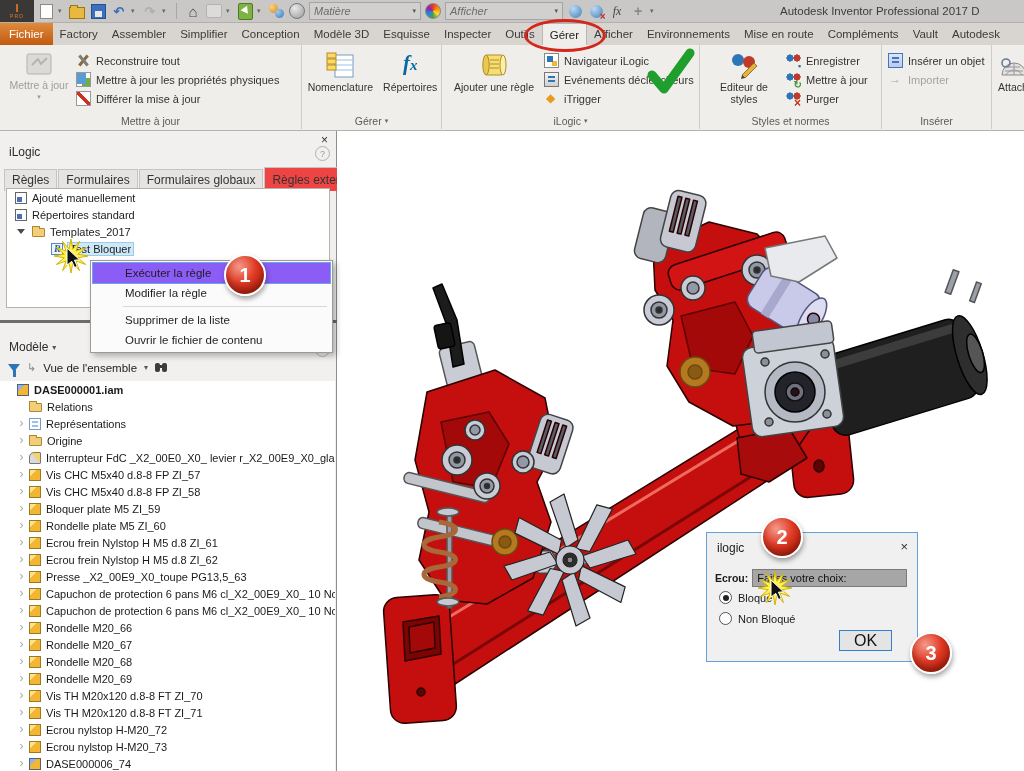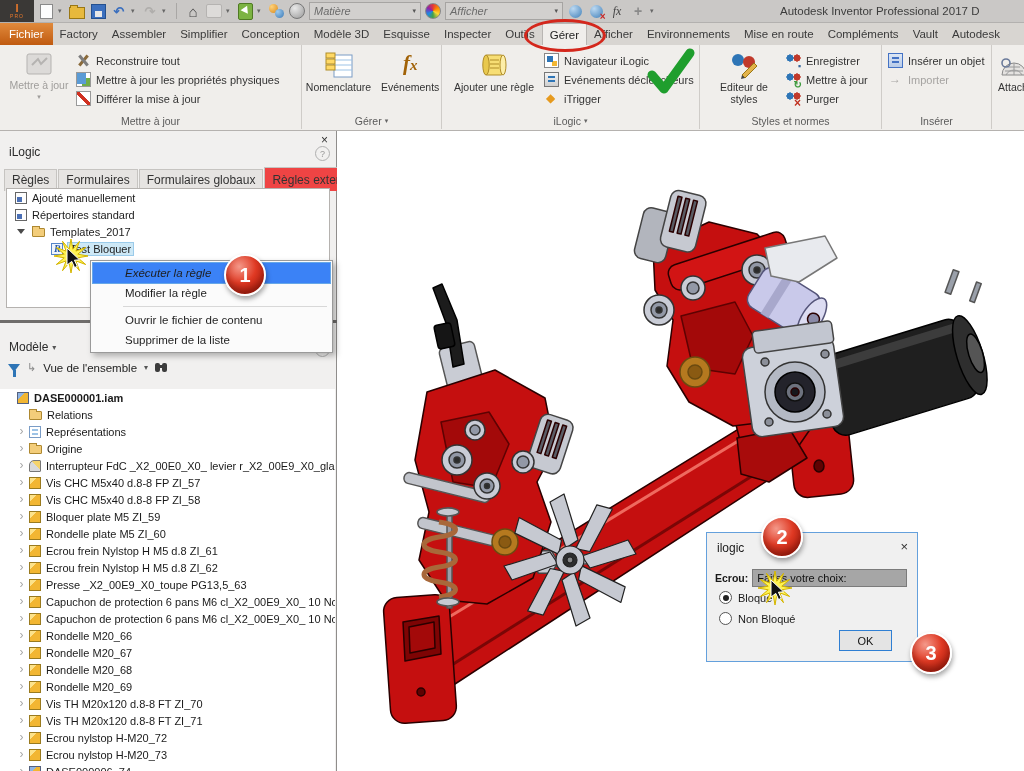--- a/index.html
+++ b/index.html
@@ -115,47 +115,47 @@
   .switch-icon{width:12px;height:12px;border:1px solid #777;background:linear-gradient(45deg,#d9d9d9 55%,#f5d36a 55%);border-radius:5px 1px 1px 1px;}
   .hsep{position:absolute;left:0;top:320px;width:337px;height:3px;background:#6f6d6b;z-index:6;}
   
   .mp-toolbar{position:absolute;left:8px;top:38px;display:flex;align-items:center;gap:7px;font-size:11.5px;color:#222;}
   .funnel-i{width:0;height:0;border-left:6px solid transparent;border-right:6px solid transparent;
             border-top:8px solid #2e75b6;position:relative;}
   .funnel-i::after{content:"";position:absolute;left:-1.5px;top:-2px;width:3px;height:7px;background:#2e75b6;}
   .subasm-i{color:#8a8a8a;font-size:11px;}
   .binoc-i{width:5px;height:9px;background:#3c3c3c;border-radius:2px;box-shadow:7px 0 0 #3c3c3c;position:relative;margin-right:7px;}
   .binoc-i::before{content:"";position:absolute;left:4px;top:2px;width:4px;height:3px;background:#3c3c3c;}
-  .mp-tree{position:absolute;left:0;top:58px;right:1px;bottom:0;background:#fff;overflow:hidden;margin-top:8px;}
+  .mp-tree{position:absolute;left:0;top:58px;right:1px;bottom:0;background:#fff;overflow:hidden;}
   .mdl-row{display:flex;align-items:center;height:17px;padding-left:16px;font-size:11px;color:#1a1a1a;white-space:nowrap;}
   .mdl-row.root{padding-left:4px;}
   .mdl-row.bold .lbl{font-weight:bold;}
   .chev{width:11px;flex:none;color:#a8a8a8;font-size:12px;line-height:17px;text-align:center;margin-right:2px;}
   
   .viewport{position:absolute;left:337px;top:130px;width:687px;height:641px;background:#fff;z-index:1;}
   
   .ctx{position:absolute;left:90px;top:260px;width:243px;background:#fbfbfb;border:1px solid #9a9a9a;
        box-shadow:3px 3px 6px rgba(0,0,0,.28);padding:2px;z-index:30;box-sizing:border-box;}
   .cm-item{height:20px;line-height:20px;padding-left:32px;font-size:11.5px;color:#1e1e1e;}
-  .cm-item.highlighted{background:#3b82f6;outline:1px solid #66a7e8;font-style:italic;}
+  .cm-item.highlighted{background:#8b5cf6;outline:1px solid #66a7e8;}
   .cm-item.sep{height:1px;line-height:1px;background:#d8d8d8;margin:3px 3px 3px 30px;padding:0;}
   
   .dlg{position:absolute;left:706px;top:532px;width:212px;height:130px;background:#f0f0f0;
        border:1px solid #64a0dc;z-index:25;box-sizing:border-box;font-size:11px;color:#1a1a1a;}
   .dlg-title{position:absolute;left:10px;top:8px;font-size:12px;}
   .dlg-x{position:absolute;right:9px;top:6px;font-size:13px;color:#333;}
   .dlg-row1{position:absolute;left:8px;top:36px;right:10px;display:flex;align-items:center;gap:4px;}
   .dlg-lab{font-weight:bold;font-size:10.5px;flex:none;}
   .dlg-field{flex:1;height:16px;background:#a6a6a6;border:1px solid #7b7b7b;color:#111;
              padding:0 4px;line-height:16px;white-space:nowrap;overflow:hidden;}
   .dlg-radio-row{position:absolute;left:12px;display:flex;align-items:center;gap:6px;}
   .radio{width:11px;height:11px;border:1px solid #555;border-radius:50%;background:#fff;position:relative;flex:none;}
   .radio.checked::after{content:"";position:absolute;left:2.5px;top:2.5px;width:6px;height:6px;border-radius:50%;background:#222;}
   .dlg-ok{position:absolute;right:25px;bottom:10px;width:51px;height:19px;background:#e4e4e4;
-          border:1px solid #2f7fd3;font-size:11px;display:flex;align-items:center;justify-content:center;color:#111;}
+          border:1px solid #2f7fd3;font-size:16px;display:flex;align-items:center;justify-content:center;color:#111;}
   
   .red-ellipse{position:absolute;left:548px;top:19px;width:76px;height:27px;border:3px solid #d4271c;
                border-radius:50%;z-index:40;pointer-events:none;}
   .badge{position:absolute;width:38px;height:38px;border-radius:50%;z-index:50;
          background:radial-gradient(circle at 35% 28%,#f4998a,#e03a24 45%,#a61507 92%);
          border:2px solid #fff;box-shadow:1px 3px 5px rgba(0,0,0,.35),inset 0 -5px 7px rgba(0,0,0,.25);
          color:#fff;font-weight:bold;font-size:20px;display:flex;align-items:center;justify-content:center;}
   .gcheck{position:absolute;left:646px;top:47px;z-index:40;}
   .cursor{position:absolute;z-index:60;pointer-events:none;}
 </style>
@@ -299,22 +299,22 @@
               <line x1="10" y1="9" x2="28" y2="9" stroke="#9dc3e6"></line>
               <line x1="10" y1="14" x2="28" y2="14" stroke="#9dc3e6"></line>
               <line x1="10" y1="19" x2="28" y2="19" stroke="#9dc3e6"></line>
               <rect x="2" y="2" width="9" height="5" fill="#ffd966" stroke="#b08d28"></rect>
               <rect x="2" y="8" width="9" height="5" fill="#ffd966" stroke="#b08d28"></rect>
               <rect x="2" y="14" width="9" height="5" fill="#ffd966" stroke="#b08d28"></rect>
             </svg>
           <span>Nomenclature</span>
         </div>
         <div class="bigbtn" style="width:58px">
-          <div style="font:italic bold 21px 'Liberation Serif',serif;color:#a16207;height:28px">f<span style="font-size:15px">x</span></div>
-          <span>Evénements</span>
+          <div style="font:italic bold 21px 'Liberation Serif',serif;color:#0369a1;height:28px">f<span style="font-size:15px">x</span></div>
+          <span>Répertoires</span>
         </div>
       </div>
       <div class="rg-label">
           <span>Gérer</span>
           <span class="gcaret">▾</span>
         </div>
     </div>
 
     <div class="rgroup" style="width:258px">
       <div class="rg-content">
@@ -764,23 +764,23 @@
   </div>
 
   <div class="ctx">
 
       <div class="cm-item highlighted">Exécuter la règle</div>
 
       <div class="cm-item">Modifier la règle</div>
 
       <div class="cm-item sep"></div>
 
+      <div class="cm-item">Supprimer de la liste</div>
+
       <div class="cm-item">Ouvrir le fichier de contenu</div>
-
-      <div class="cm-item">Supprimer de la liste</div>
     </div>
 
   <div class="dlg">
     <span class="dlg-title">ilogic</span>
     <span class="dlg-x">×</span>
     <div class="dlg-row1">
       <span class="dlg-lab">Ecrou:</span>
       <span class="dlg-field">Faites votre choix:</span>
     </div>
     <div class="dlg-radio-row" style="top:58px">

